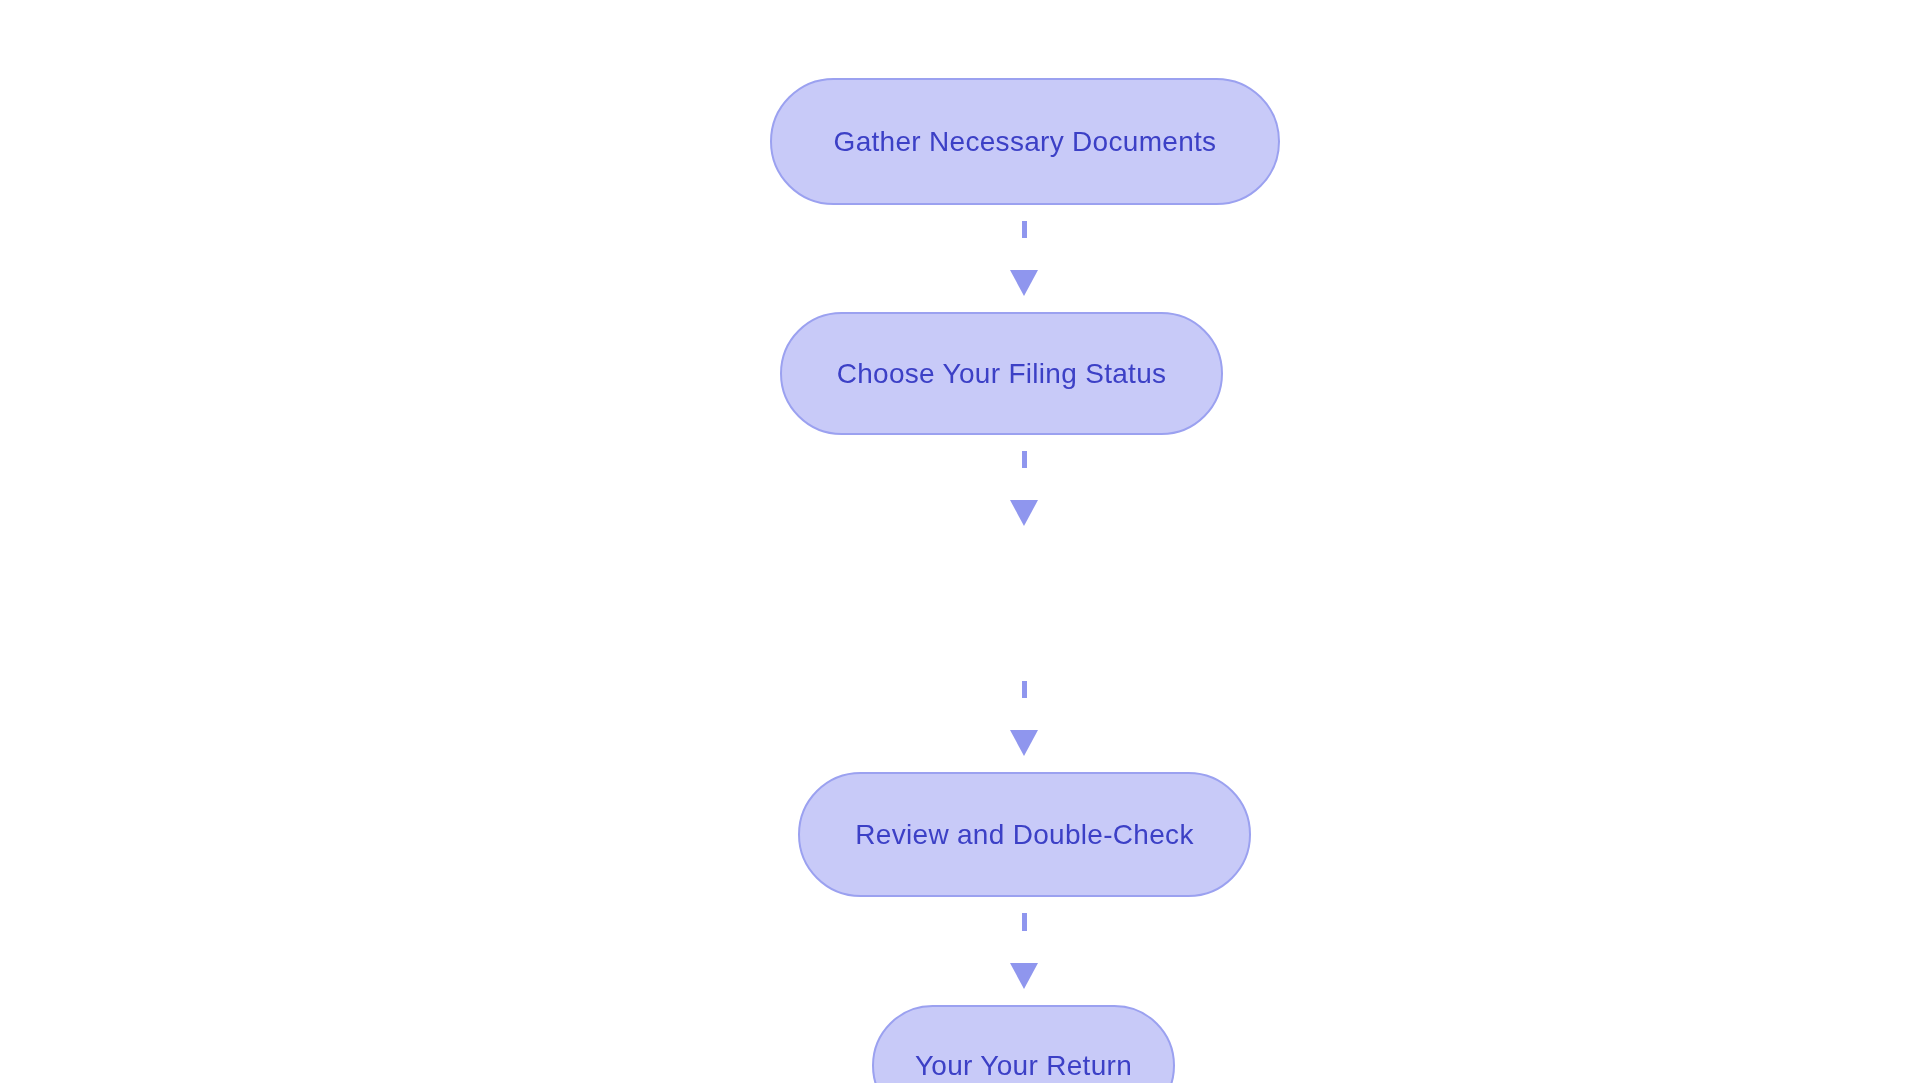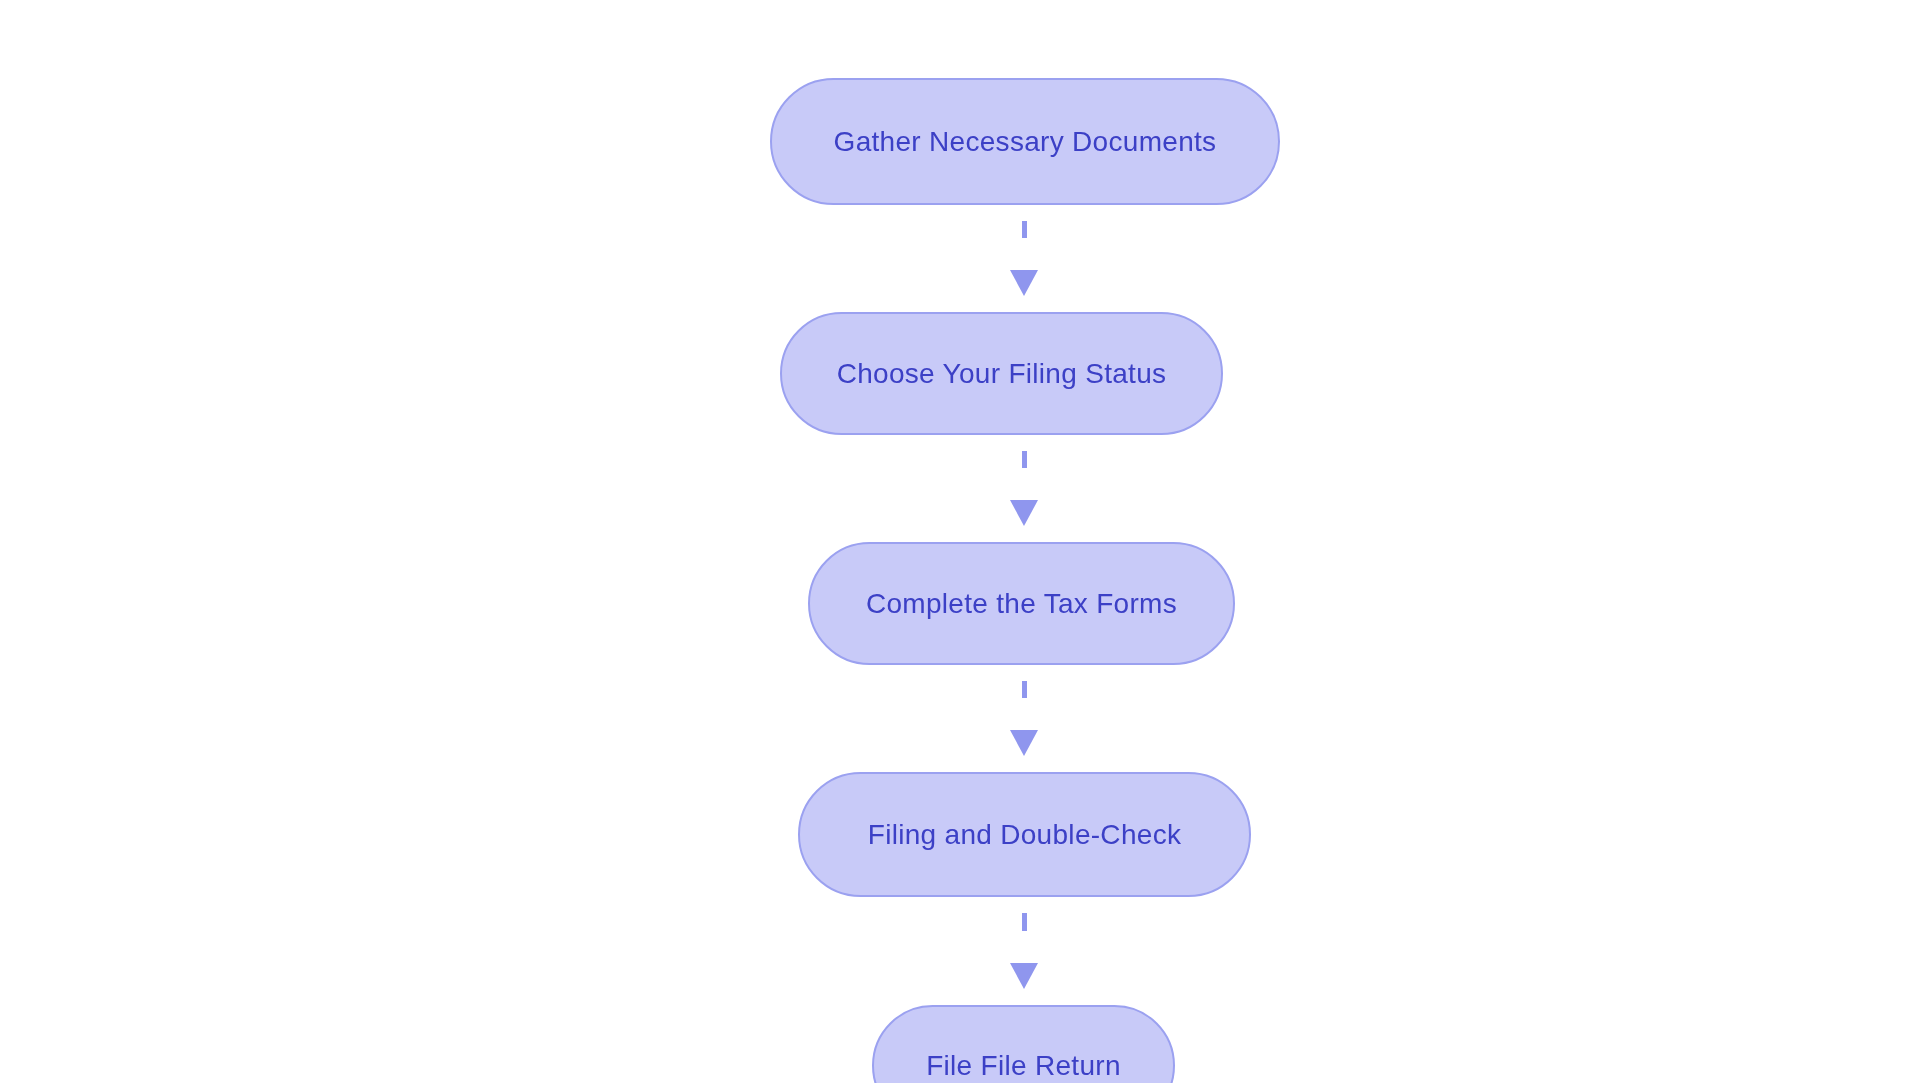--- a/index.html
+++ b/index.html
@@ -85,35 +85,32 @@
 
   <div class="node node-2">
     <span class="node-label">Choose Your Filing Status</span>
   </div>
 
   <div class="edge edge-2">
     <div class="edge-line"></div>
     <div class="edge-head"></div>
   </div>
 
-  <div class="node node-3">
-    <span class="node-label">Complete the Tax Forms</span>
-  </div>
 
   <div class="edge edge-3">
     <div class="edge-line"></div>
     <div class="edge-head"></div>
   </div>
 
   <div class="node node-4">
-    <span class="node-label">Filing and Double-Check</span>
+    <span class="node-label">Review and Double-Check</span>
   </div>
 
   <div class="edge edge-4">
     <div class="edge-line"></div>
     <div class="edge-head"></div>
   </div>
 
   <div class="node node-5">
-    <span class="node-label">File File Return</span>
+    <span class="node-label">Your Your Return</span>
   </div>
 
 </div>
 
 </body></html>

